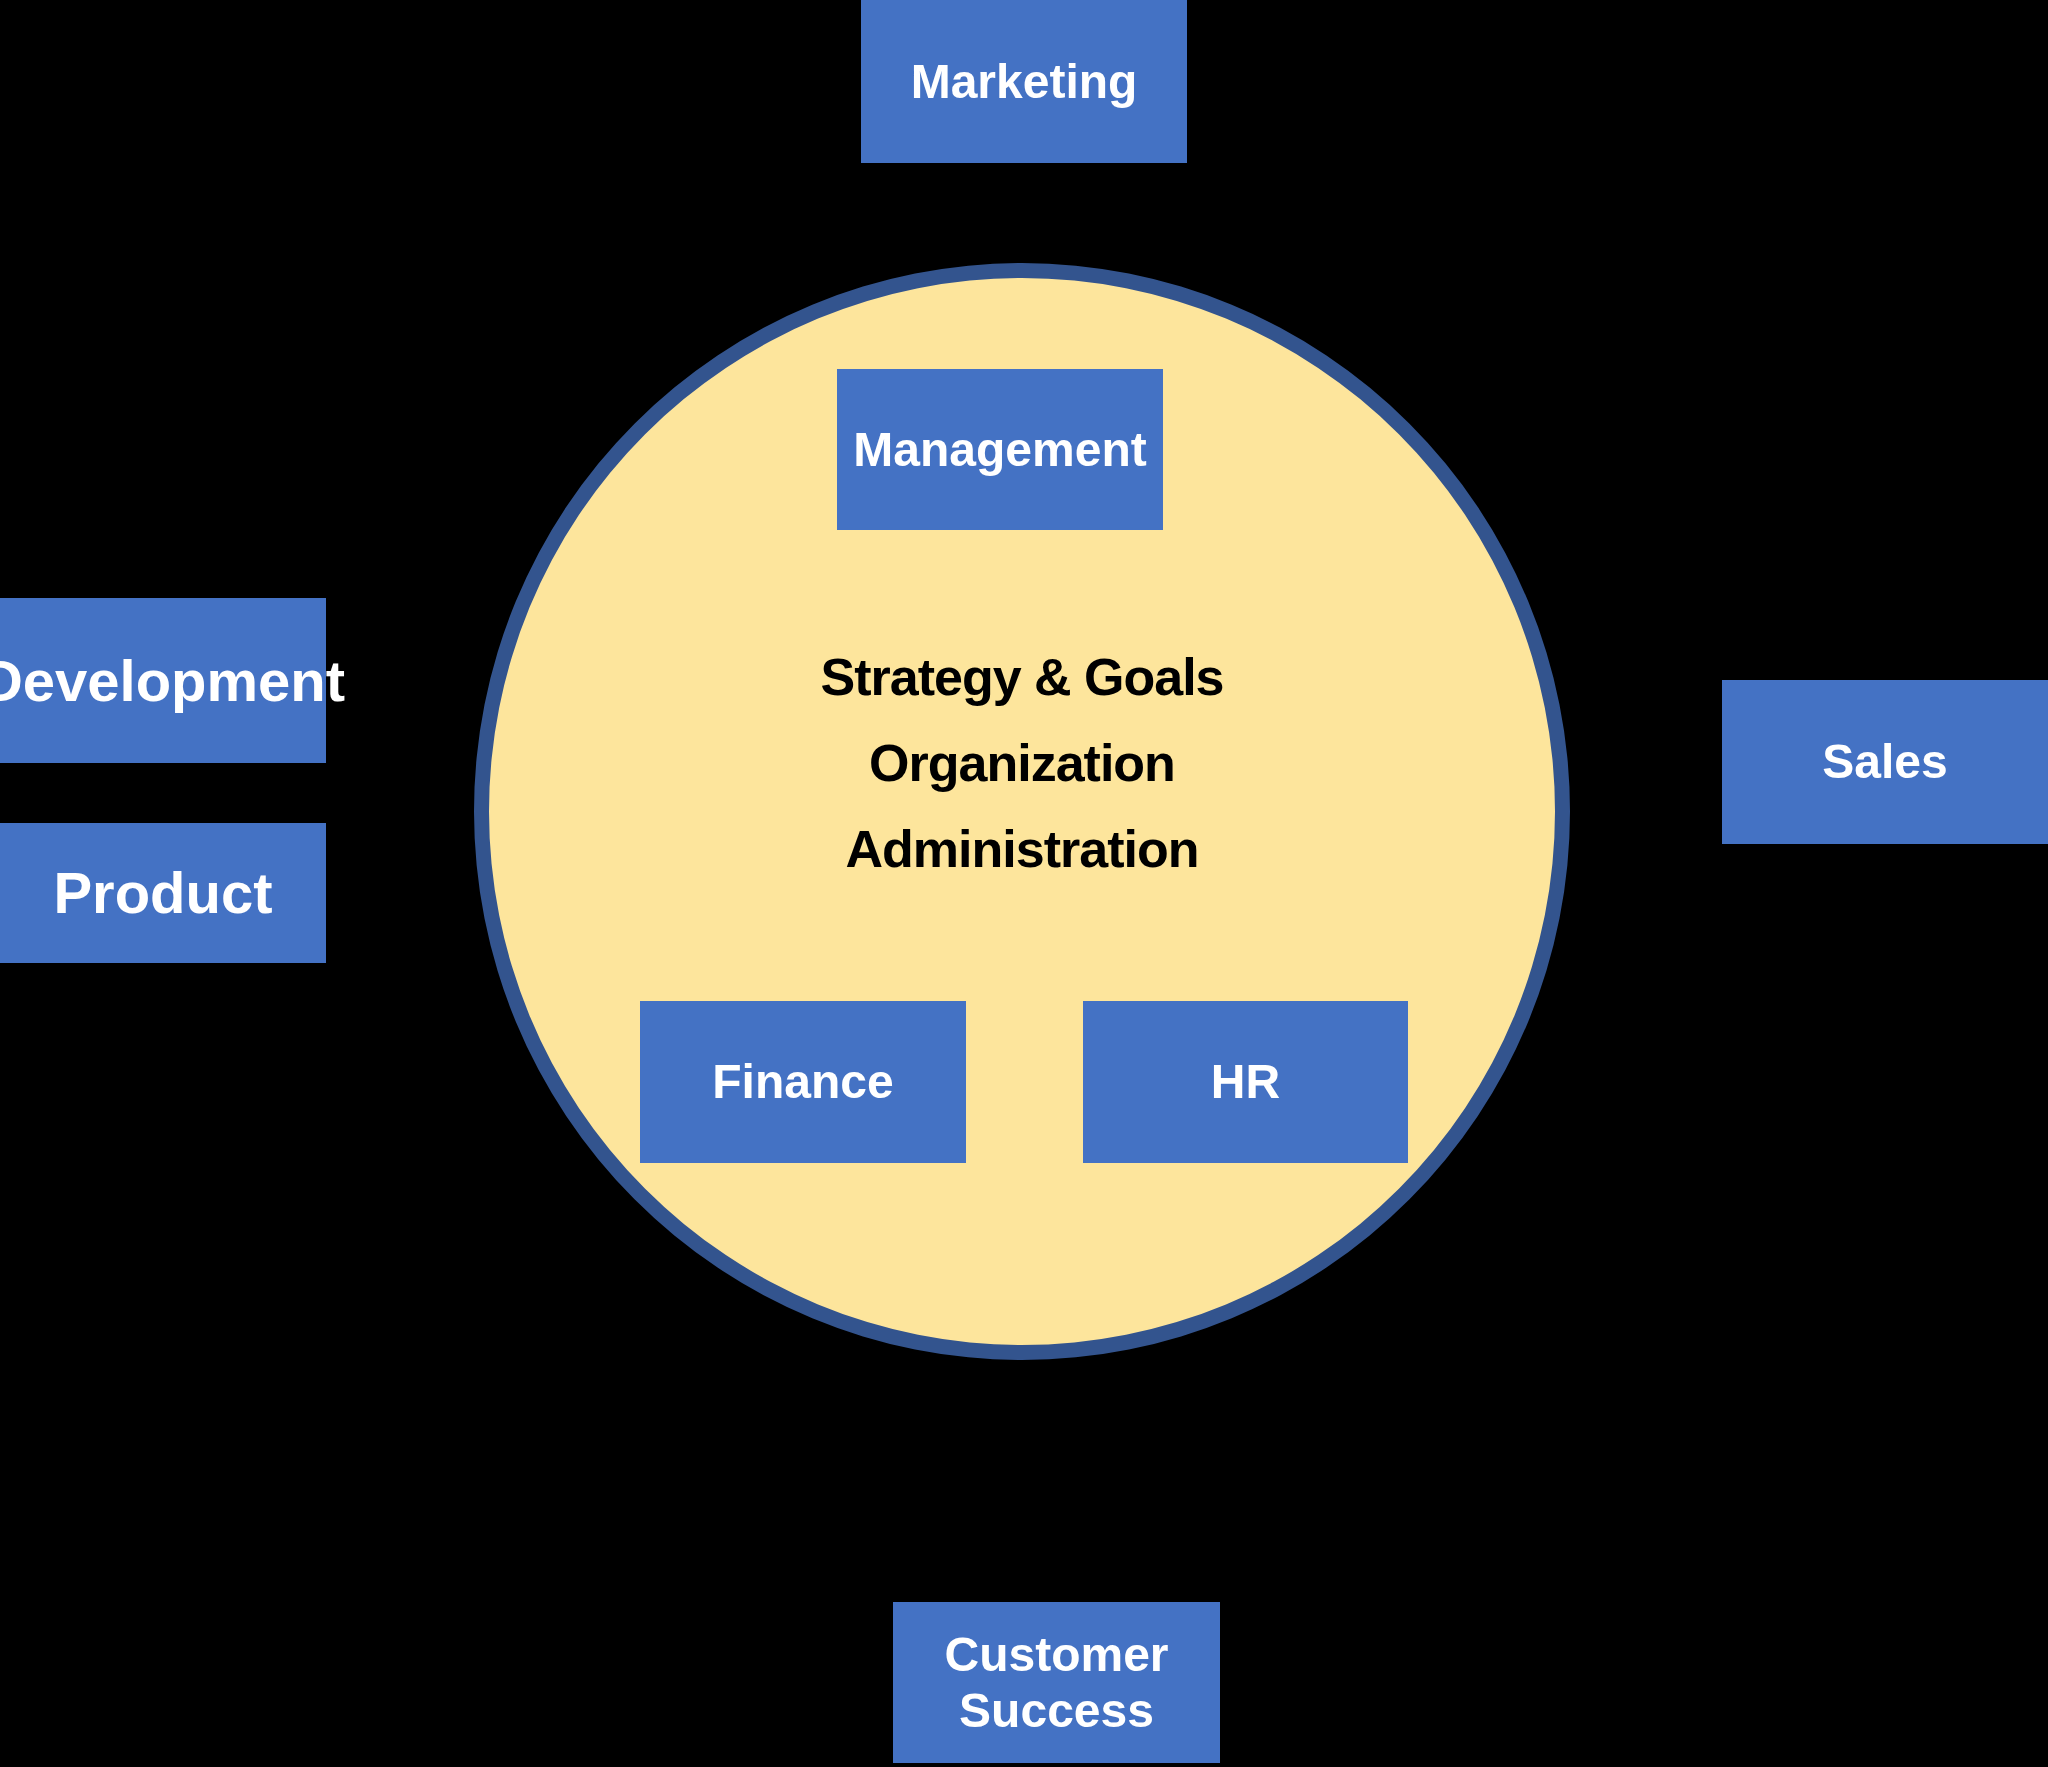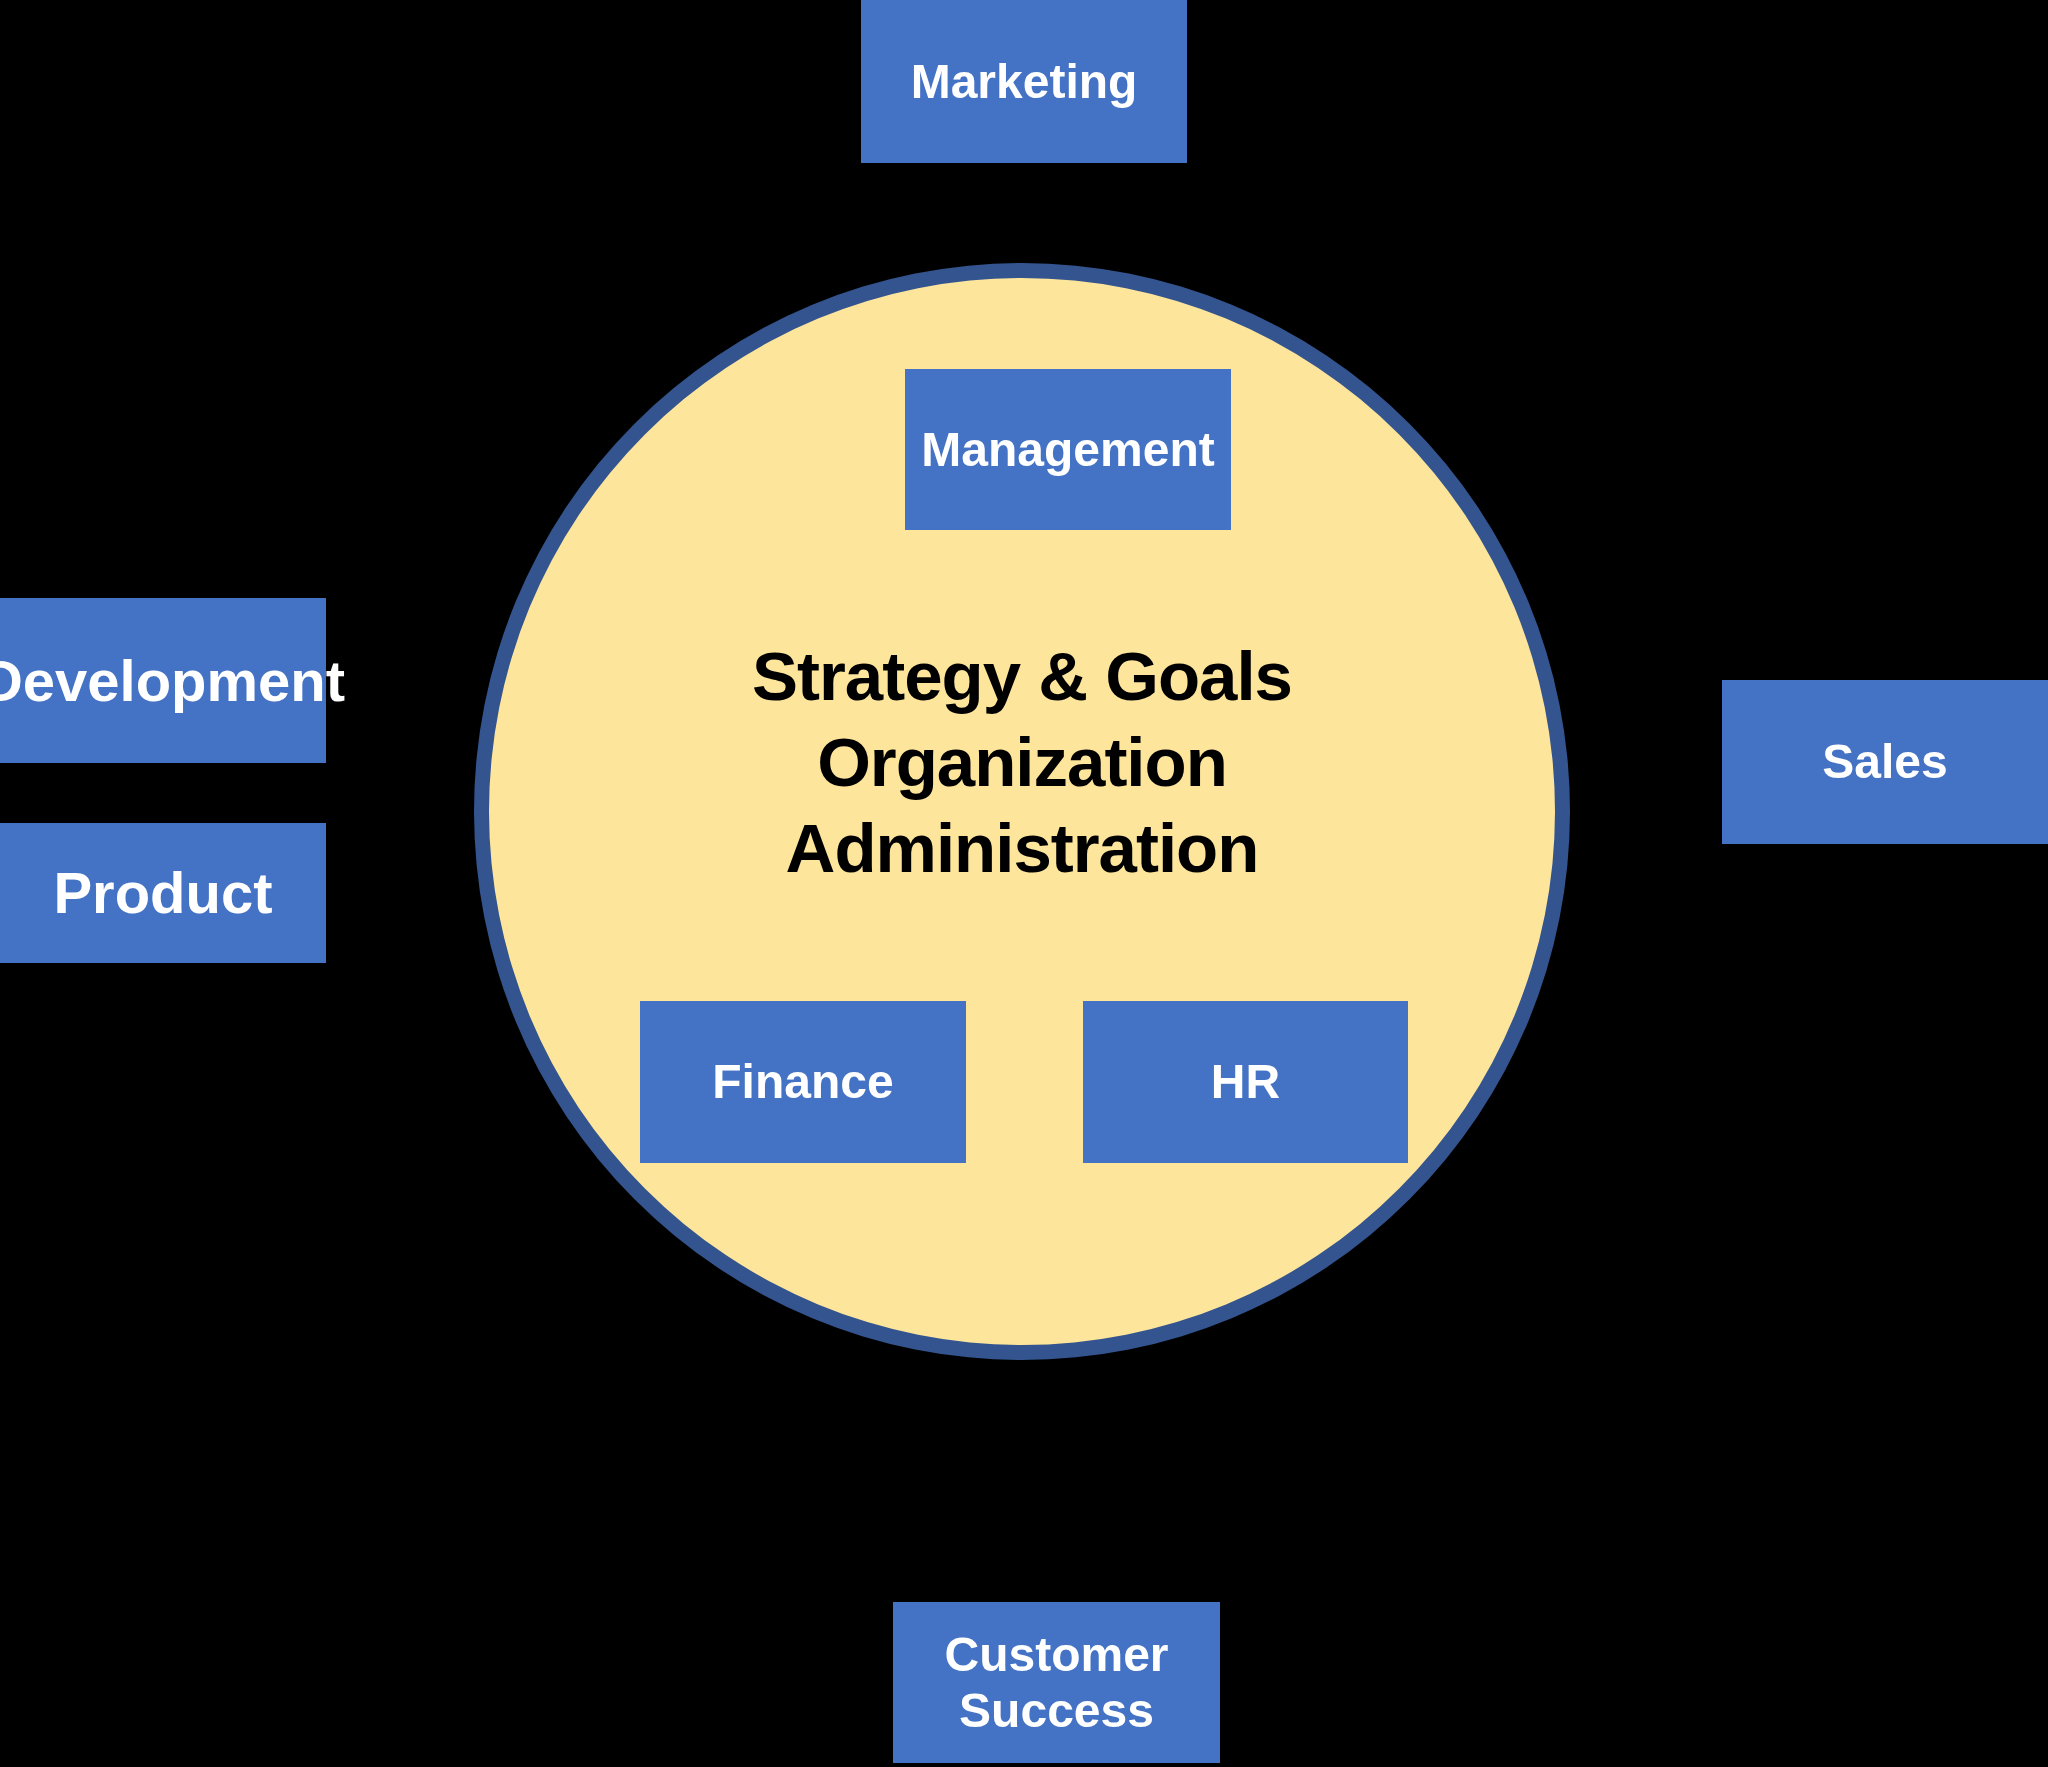--- a/index.html
+++ b/index.html
@@ -28,41 +28,41 @@
     background: var(--circle-fill, #FDE59C);
     border: 15px solid var(--circle-border, #33548E);
   }
   .center-text {
     position: absolute;
     left: 474px;
     top: 634px;
     width: 1096px;
     text-align: center;
     font-weight: bold;
-    font-size: 69px;
+    font-size: 52px;
     line-height: 86px;
     color: var(--center-text, #000000);
     letter-spacing: -1px;
   }
   .box {
     position: absolute;
     box-sizing: border-box;
     background: var(--box-fill, #4472C4);
     color: var(--box-text, #FFFFFF);
     font-weight: bold;
     font-size: 48px;
     line-height: 56px;
     display: flex;
     align-items: center;
     justify-content: center;
     text-align: center;
     padding: 16px 28px;
   }
   #box-marketing        { left: 861px;  top: 0;      width: 326px; height: 163px; }
-  #box-management       { left: 905px;  top: 369px;  width: 326px; height: 161px; }
+  #box-management       { left: 837px;  top: 369px;  width: 326px; height: 161px; }
   #box-development      { left: 0;      top: 598px;  width: 326px; height: 165px; font-size: 58px; }
   #box-product          { left: 0;      top: 781px;  width: 326px; height: 140px; font-size: 58px; margin-top: 42px; }
   #box-sales            { left: 1722px; top: 680px;  width: 326px; height: 164px; }
   #box-finance          { left: 640px;  top: 1001px; width: 326px; height: 162px; }
   #box-hr               { left: 1083px; top: 1001px; width: 325px; height: 162px; }
   #box-customer-support { left: 861px;  top: 1418px; width: 327px; height: 163px; }
   #box-customer-success { left: 861px;  top: 1602px; width: 327px; height: 161px; margin-left: 32px; }
 </style>
 </head>
 <body>

